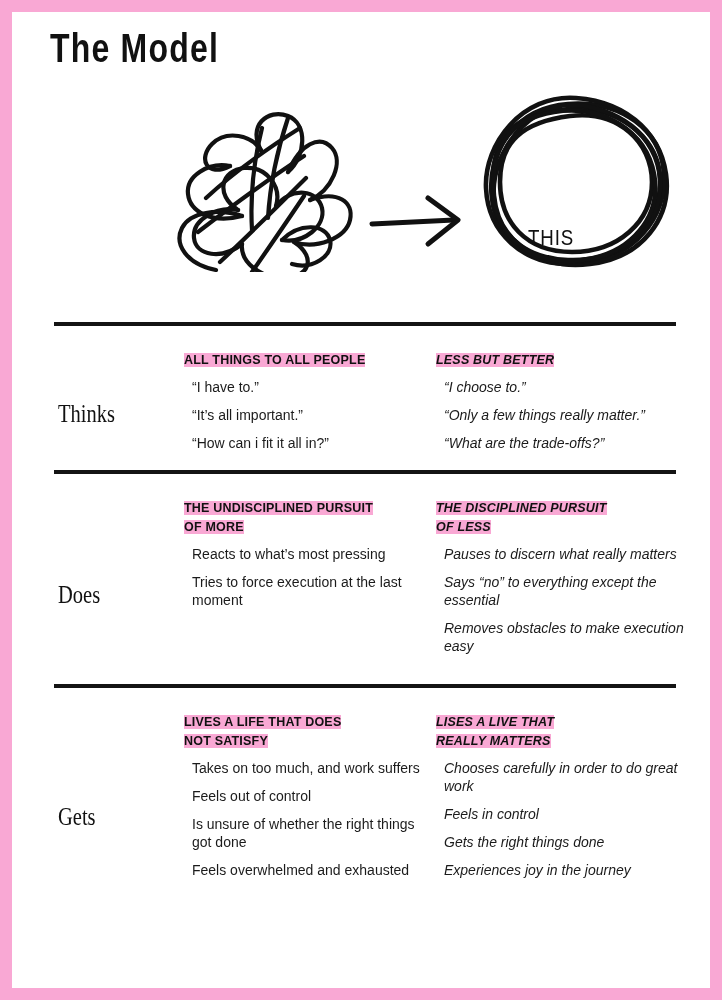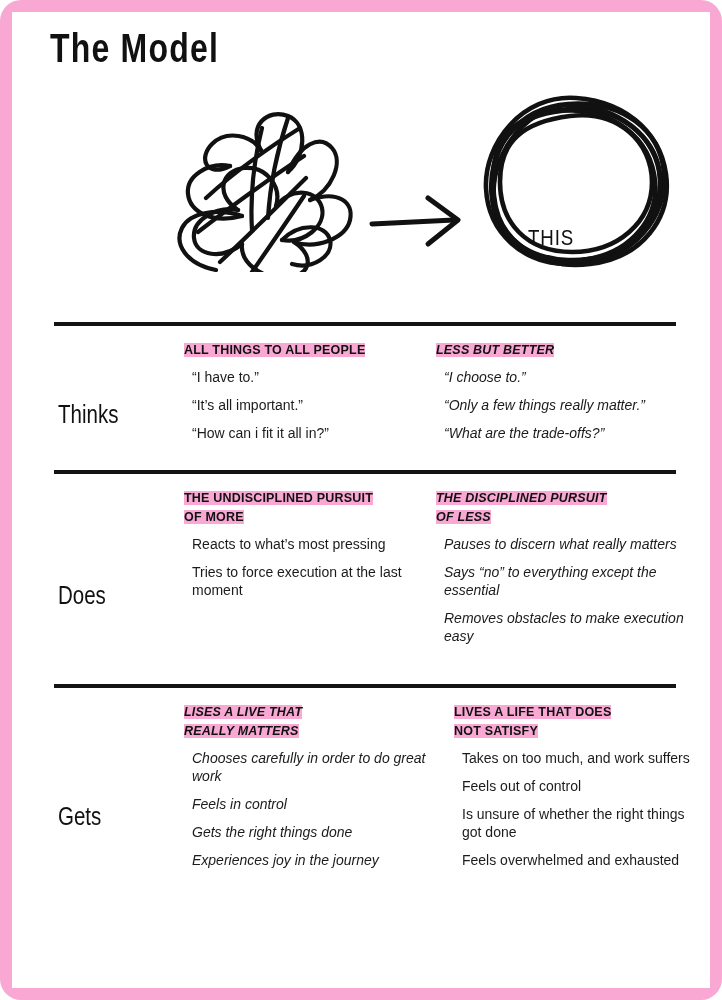--- a/index.html
+++ b/index.html
@@ -9,21 +9,20 @@
     background:#ffffff;
     font-family:"Liberation Sans", sans-serif;
   }
 
   
   .page {
     position:relative;
     width:722px; height:1000px;
     background:#f9a8d4;
     padding:12px;
-    border-radius:21px;
   }
   .sheet {
     position:relative;
     width:100%; height:100%;
     background:#ffffff;
     overflow:hidden;
   }
 
   
   .title {
@@ -80,32 +79,32 @@
   .rule { height:4px; background:#141414; width:100%; }
 
   .row { position:relative; display:flex; }
   .row-label {
     width:130px;
     flex:0 0 130px;
     display:flex;
     align-items:center;
     font-size:25px;
     color:#111111;
-    font-family:Liberation Sans, sans-serif;
+    font-family:Liberation Serif, serif;
     padding-left:4px;
     margin-top:32px;
   }
   .row-label span {
     display:inline-block;
     transform:scaleX(0.82);
     transform-origin:left center;
     white-space:nowrap;
   }
   .cols { flex:1; display:flex; }
-  .col { width:252px; flex:0 0 252px; padding-top:14px; padding-bottom:14px; }
+  .col { width:252px; flex:0 0 252px; padding-top:24px; padding-bottom:14px; }
   .col.right { width:270px; flex:0 0 270px;font-style:italic; }
 
   .kicker {
     display:inline;
     font-size:12.5px;
     font-weight:700;
     letter-spacing:0.2px;
     color:#111111;
     background:#f9a8d4;
     box-decoration-break:clone;
@@ -238,38 +237,38 @@
         </div>
       </div>
 
       <div class="rule"></div>
 
       <div class="row gets">
         <div class="row-label">
           <span>Gets</span>
         </div>
         <div class="cols">
+          <div class="col">
+            <div class="kicker-wrap">
+              <span class="line"><span class="kicker">LIVES A LIFE THAT DOES</span></span>
+              <span class="line"><span class="kicker">NOT SATISFY</span></span>
+            </div>
+            <div class="item">Takes on too much, and work suffers</div>
+            <div class="item">Feels out of control</div>
+            <div class="item">Is unsure of whether the right things got done</div>
+            <div class="item">Feels overwhelmed and exhausted</div>
+          </div>
           <div class="col right">
             <div class="kicker-wrap">
               <span class="line"><span class="kicker">LISES A LIVE THAT</span></span>
               <span class="line"><span class="kicker">REALLY MATTERS</span></span>
             </div>
             <div class="item">Chooses carefully in order to do great work</div>
             <div class="item">Feels in control</div>
             <div class="item">Gets the right things done</div>
             <div class="item">Experiences joy in the journey</div>
           </div>
-          <div class="col">
-            <div class="kicker-wrap">
-              <span class="line"><span class="kicker">LIVES A LIFE THAT DOES</span></span>
-              <span class="line"><span class="kicker">NOT SATISFY</span></span>
-            </div>
-            <div class="item">Takes on too much, and work suffers</div>
-            <div class="item">Feels out of control</div>
-            <div class="item">Is unsure of whether the right things got done</div>
-            <div class="item">Feels overwhelmed and exhausted</div>
-          </div>
         </div>
       </div>
 
     </div>
   </div>
 </div>
 
 </body></html>

